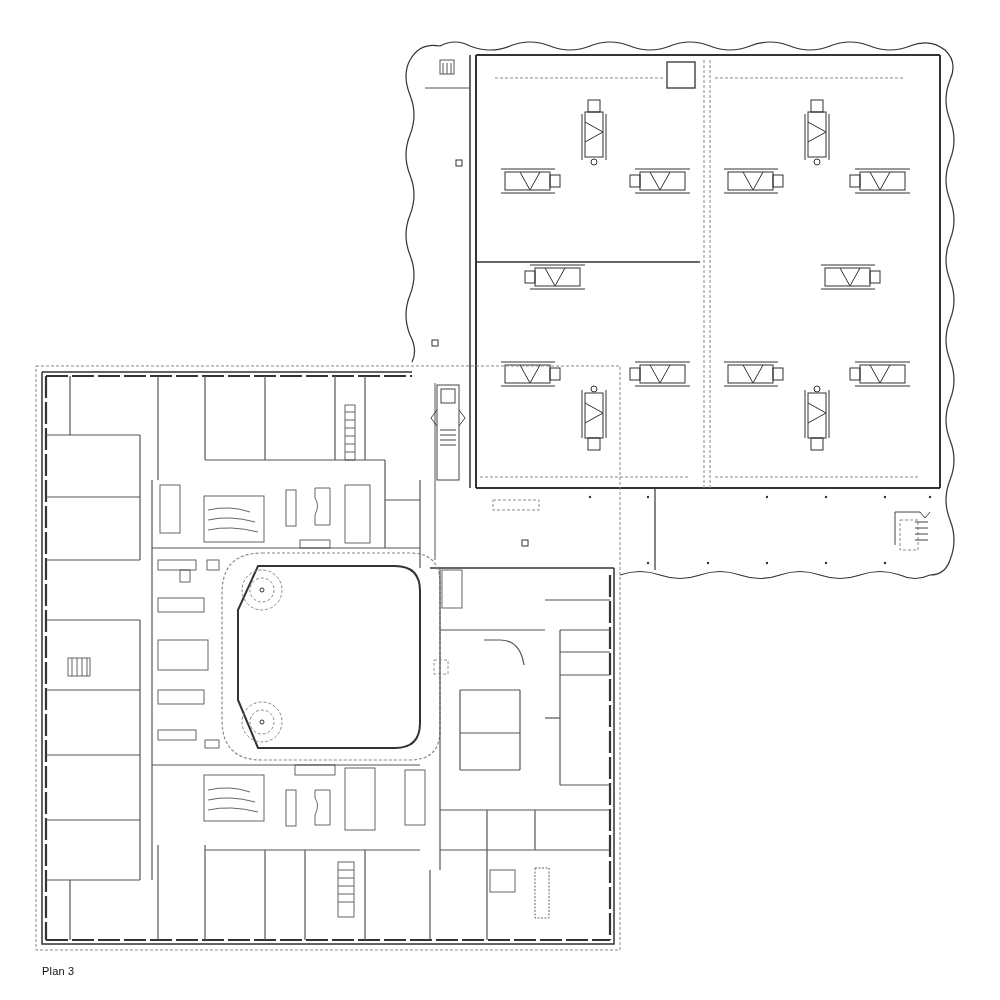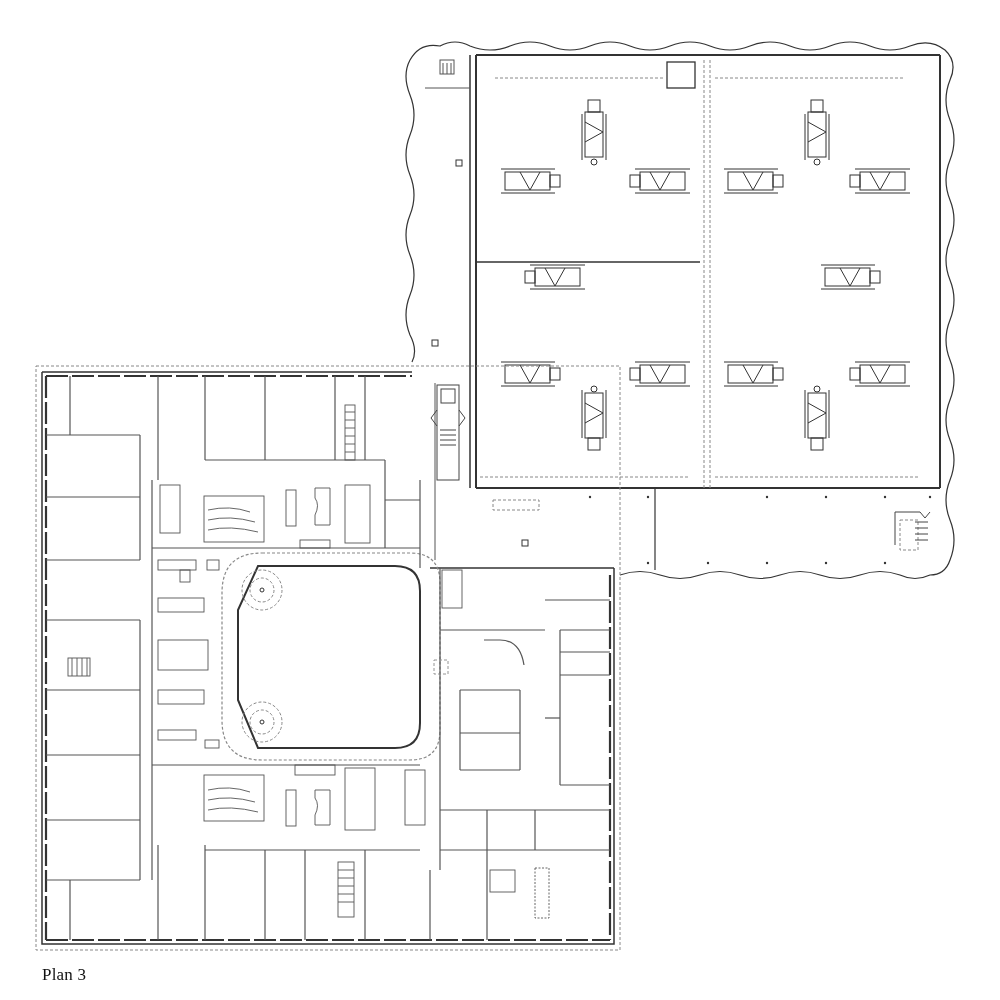--- a/index.html
+++ b/index.html
@@ -1,20 +1,20 @@
 <!DOCTYPE html>
 <html><head>
 <meta charset="utf-8">
 <style>
   html, body { margin:0; padding:0; background:#ffffff; }
   body { width:1000px; height:1000px; position:relative; overflow:hidden;
          font-family:"Liberation Sans", sans-serif; }
   #plan { position:absolute; left:0; top:0; width:1000px; height:1000px; }
-  .caption { position:absolute; left:42px; top:965px; font-size:17px; color:#111;
-             font-family:Liberation Serif, serif; letter-spacing:0.2px; }
+  .caption { position:absolute; left:42px; top:965px; font-size:11px; color:#111;
+             font-family:Liberation Sans, sans-serif; letter-spacing:0.2px; }
   .w { stroke:#555; fill:none; }
   .wt { stroke:#333; fill:none; }
   .dash { stroke:#888; fill:none; stroke-dasharray:3 2; }
 </style>
 </head>
 <body>
 
 <svg id="plan" viewBox="0 0 1000 1000" xmlns="http://www.w3.org/2000/svg">
 
   <g>

